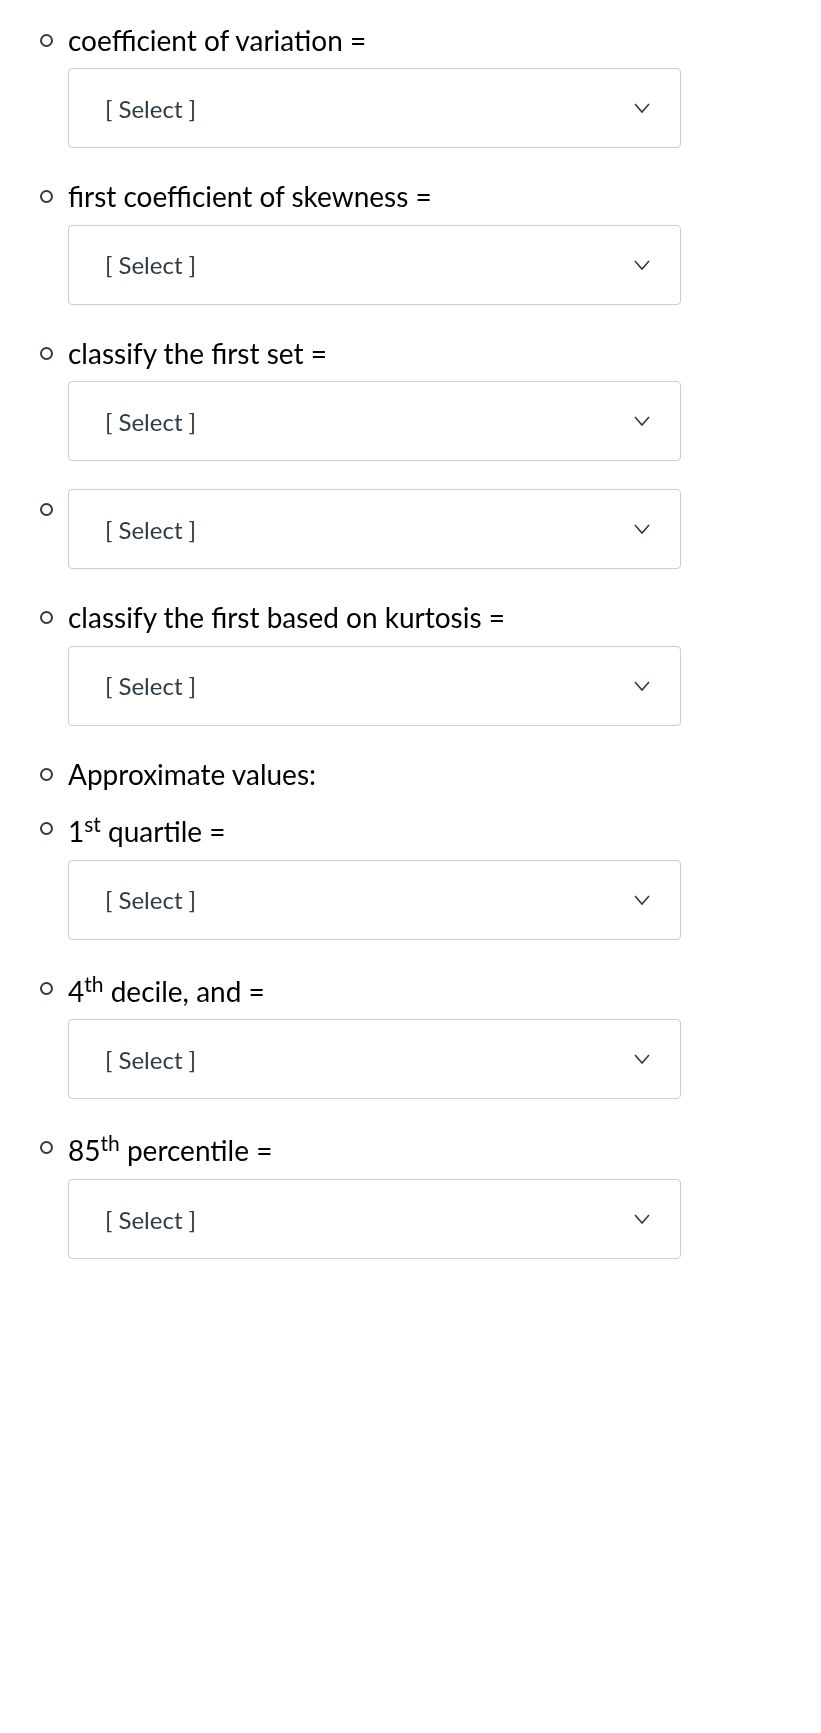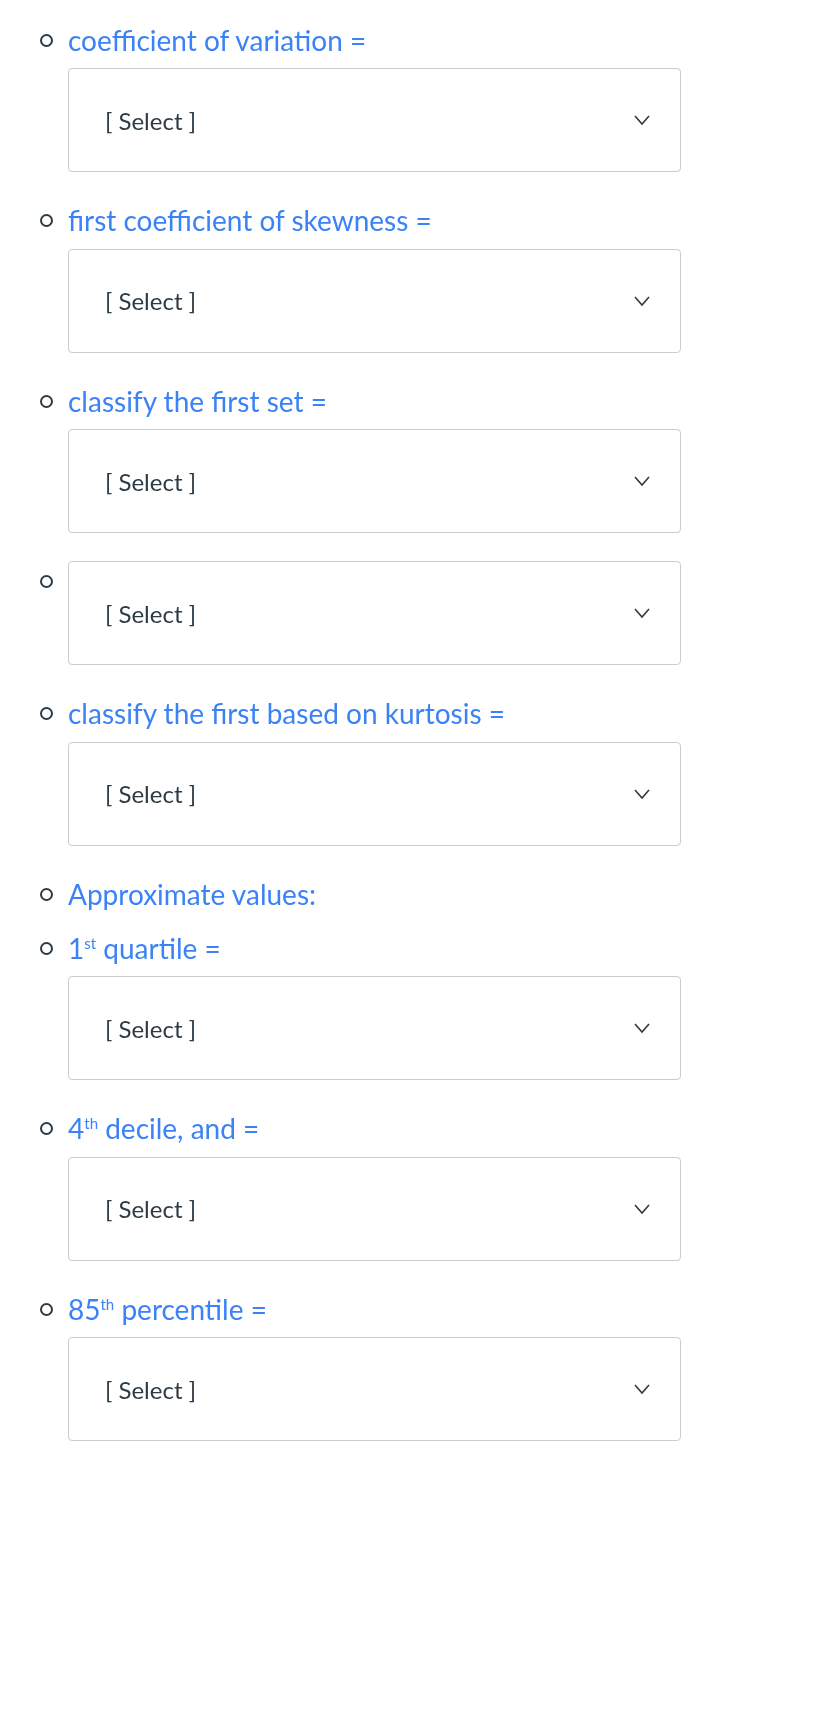--- a/index.html
+++ b/index.html
@@ -28,33 +28,33 @@
     height: 9px;
     border: 2px solid #2d3b45;
     border-radius: 50%;
     background: transparent;
   }
   li.no-select {
     margin-bottom: 16px;
   }
   .label {
     font-size: 28px;
-    color: #3b82f6;
+    color: #000000;
     line-height: 1.3;
     padding-top: 2px;
   }
   .label sup {
-    font-size: 15px;
+    font-size: 21px;
     vertical-align: super;
   }
   .select-box {
     margin-top: 10px;
     border: 1px solid #c7cdd1;
     border-radius: 4px;
-    height: 104px;
+    height: 80px;
     width: 613px;
     display: flex;
     align-items: center;
     justify-content: space-between;
     padding: 0 28px 0 36px;
     cursor: pointer;
     background: #ffffff;
   }
   .select-text {
     font-size: 24px;

